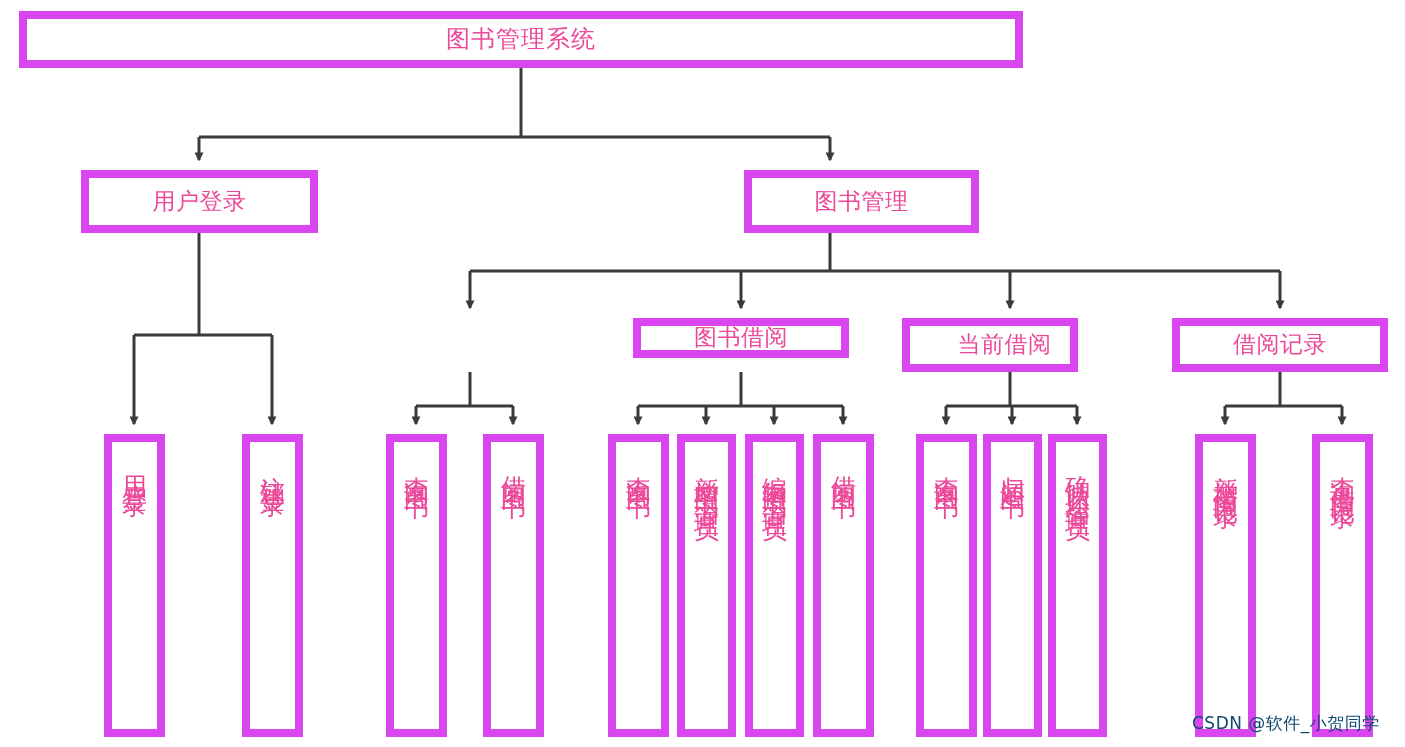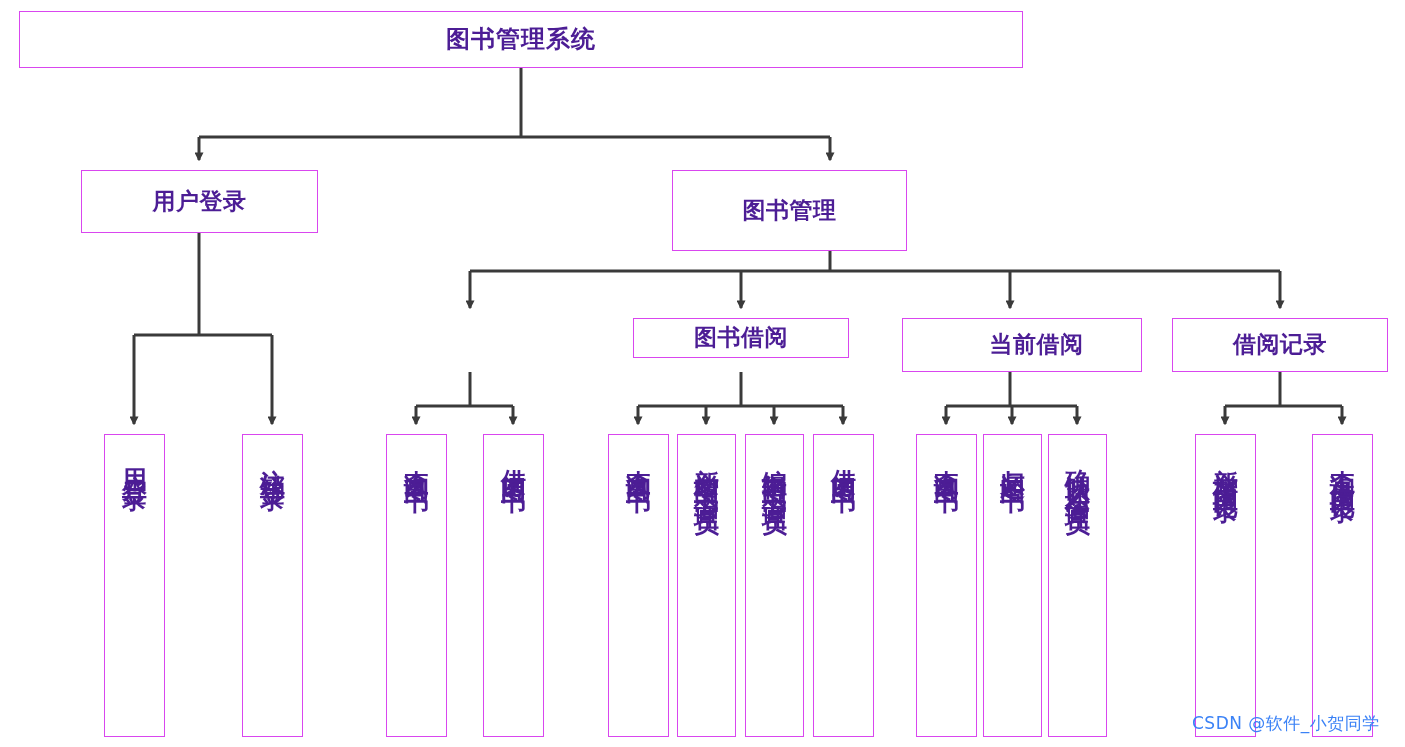--- a/index.html
+++ b/index.html
@@ -19,28 +19,27 @@
   }
   svg#wires {
     position: absolute;
     left: 0; top: 0;
     width: 1405px;
     height: 747px;
   }
   .node {
     position: absolute;
     box-sizing: border-box;
-    border: 1px solid #d946ef;
+    border: 8px solid #d946ef;
     background: #ffffff;
     display: flex;
     align-items: center;
     justify-content: center;
-    color: #4c1d95;
+    color: #ec4899;
     z-index: 3;
-    font-weight: bold;
   }
   .node-label {
     display: block;
     white-space: nowrap;
     line-height: 1.18;
   }
   .node.horiz .node-label {
     font-size: 23px;
     letter-spacing: 0.5px;
   }
@@ -60,21 +59,21 @@
     letter-spacing: 6px;
     line-height: 1;
     white-space: nowrap;
     height: auto;
   }
   .watermark {
     position: absolute;
     left: 1192px;
     top: 712px;
     font-size: 17px;
-    color: #3b82f6;
+    color: #0c4a6e;
     letter-spacing: 0.5px;
     z-index: 6;
     white-space: nowrap;
     pointer-events: none;
   }
 </style>
 </head>
 <body>
 
 <div id="canvas">
@@ -129,28 +128,28 @@
     </g>
   </svg>
 
   <div class="node title horiz" style="left:19px;top:11px;width:1004px;height:57px;">
     <span class="node-label">图书管理系统</span>
   </div>
 
   <div class="node horiz" style="left:81px;top:170px;width:237px;height:63px;">
     <span class="node-label">用户登录</span>
   </div>
-  <div class="node horiz" style="left:672px;top:170px;width:235px;height:81px;">
+  <div class="node horiz" style="left:744px;top:170px;width:235px;height:63px;">
     <span class="node-label">图书管理</span>
   </div>
 
   <div class="node horiz" style="left:633px;top:318px;width:216px;height:40px;">
     <span class="node-label">图书借阅</span>
   </div>
-  <div class="node horiz" style="left:902px;top:318px;width:240px;height:54px;padding-left:29px;">
+  <div class="node horiz" style="left:902px;top:318px;width:176px;height:54px;padding-left:29px;">
     <span class="node-label">当前借阅</span>
   </div>
   <div class="node horiz" style="left:1172px;top:318px;width:216px;height:54px;text-align:right;">
     <span class="node-label">借阅记录</span>
   </div>
 
   <div class="node vert" style="left:104px;top:434px;width:61px;height:303px;">
     <span class="node-label">用户登录</span>
   </div>
   <div class="node vert" style="left:242px;top:434px;width:61px;height:303px;">

